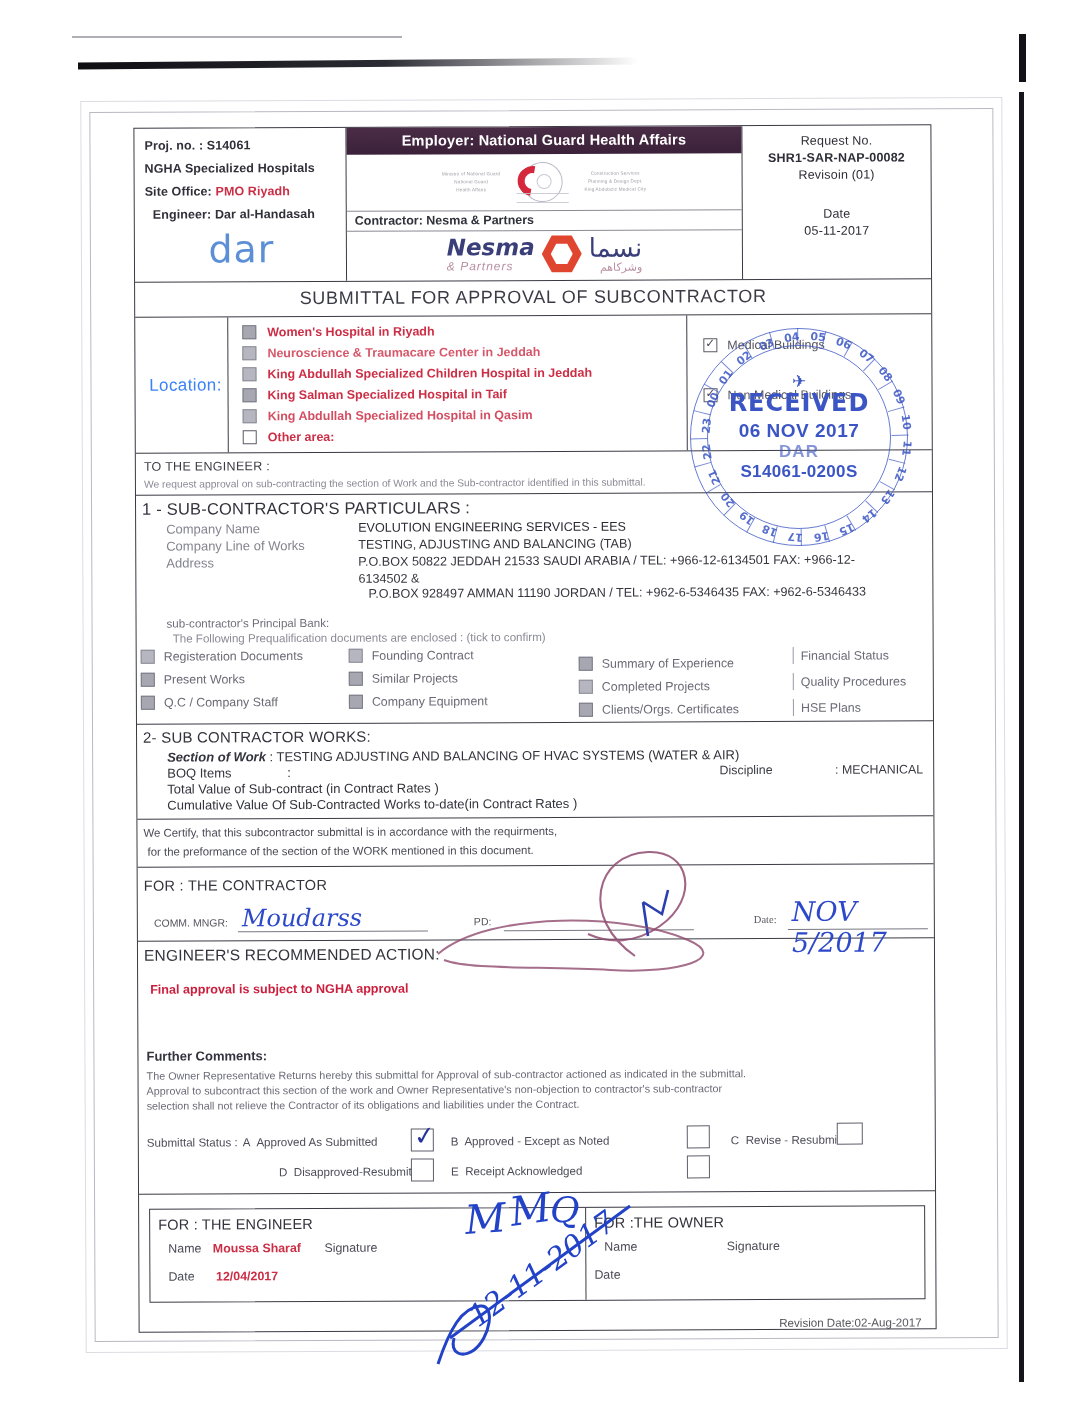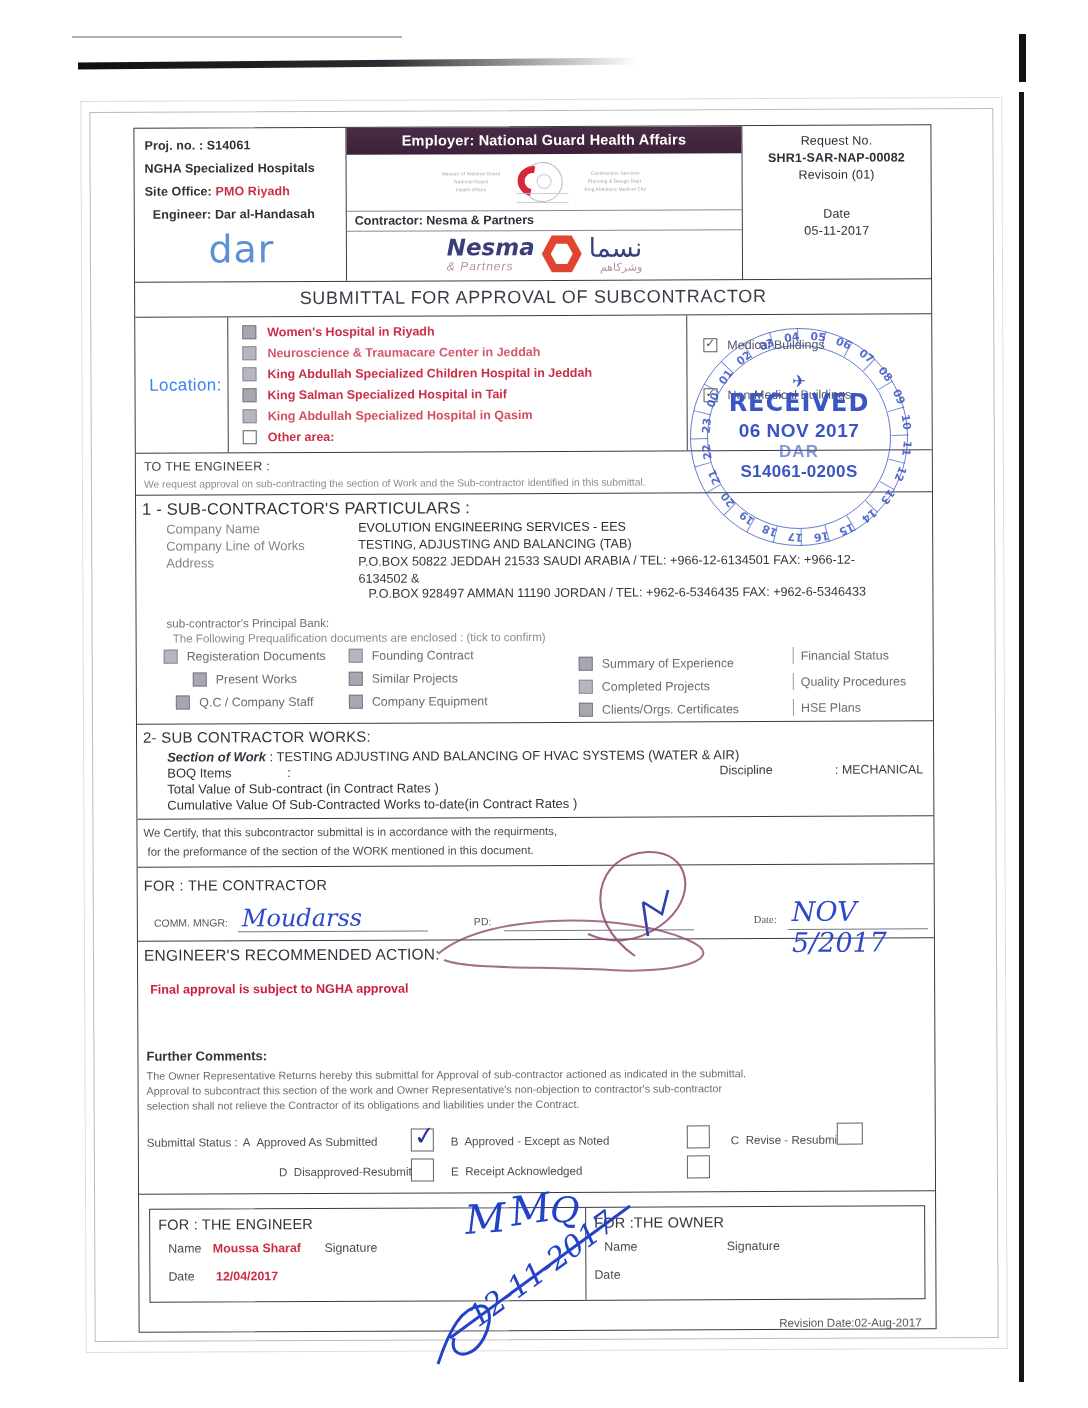--- a/index.html
+++ b/index.html
@@ -103,21 +103,21 @@
   .kv .v{font-size:12.6px;color:#35353f;}
   .kv .v.dark{color:#2a2a34;}
   .addr-cont{padding-left:222px;font-size:12.6px;color:#35353f;margin-bottom:1px;}
   .addr-cont.ind{padding-left:232px;}
 
   .bank{padding:14px 0 0 30px;font-size:11.6px;color:#6f6f7b;}
   .tick-note{padding:2px 0 4px 36px;font-size:11.6px;color:#8b8b96;}
 
   .preq{display:flex;padding:1px 0 5px 4px;border-bottom:1.4px solid #3a3a44;}
   .preq-col{display:flex;flex-direction:column;gap:9px;}
-  .preq-col.c1{width:208px;align-items:center;}
+  .preq-col.c1{width:208px;}
   .preq-col.c2{width:230px;}
   .preq-col.c3{width:210px;justify-content:flex-end;}
   .preq-col.c4{width:120px;padding-left:4px;}
   .pq{display:flex;align-items:center;gap:9px;font-size:12.4px;color:#6b6b77;}
   .pq .txt{white-space:nowrap;}
   .pq.plain{border-left:1.2px solid #9a9aa6;padding-left:7px;height:17px;align-items:center;}
 
   
   .s2{border-bottom:1.2px solid #3a3a44;padding-bottom:5px;}
   .s2row{padding-left:30px;font-size:13px;color:#33333d;margin:1px 0;position:relative;}

